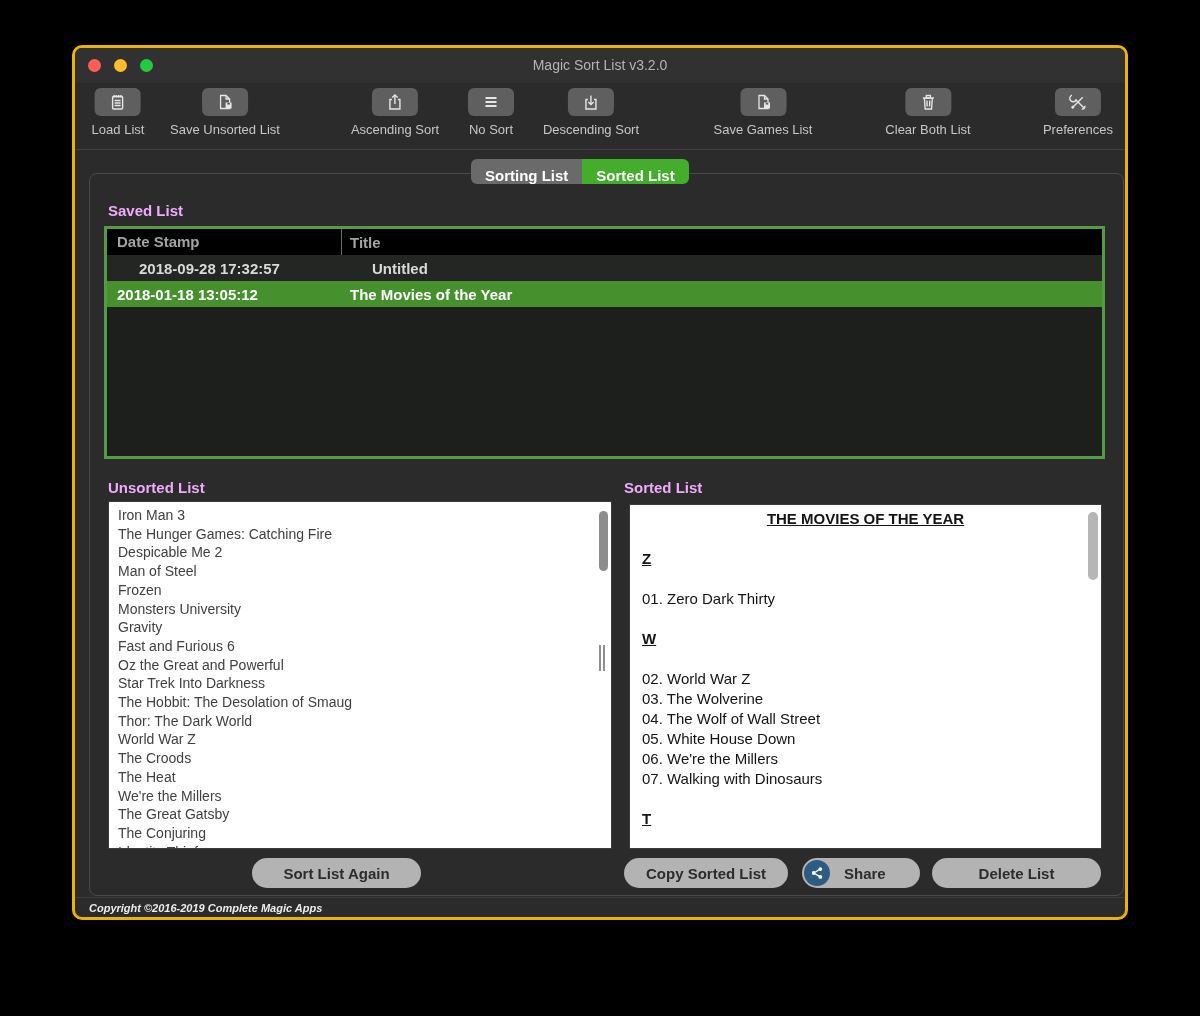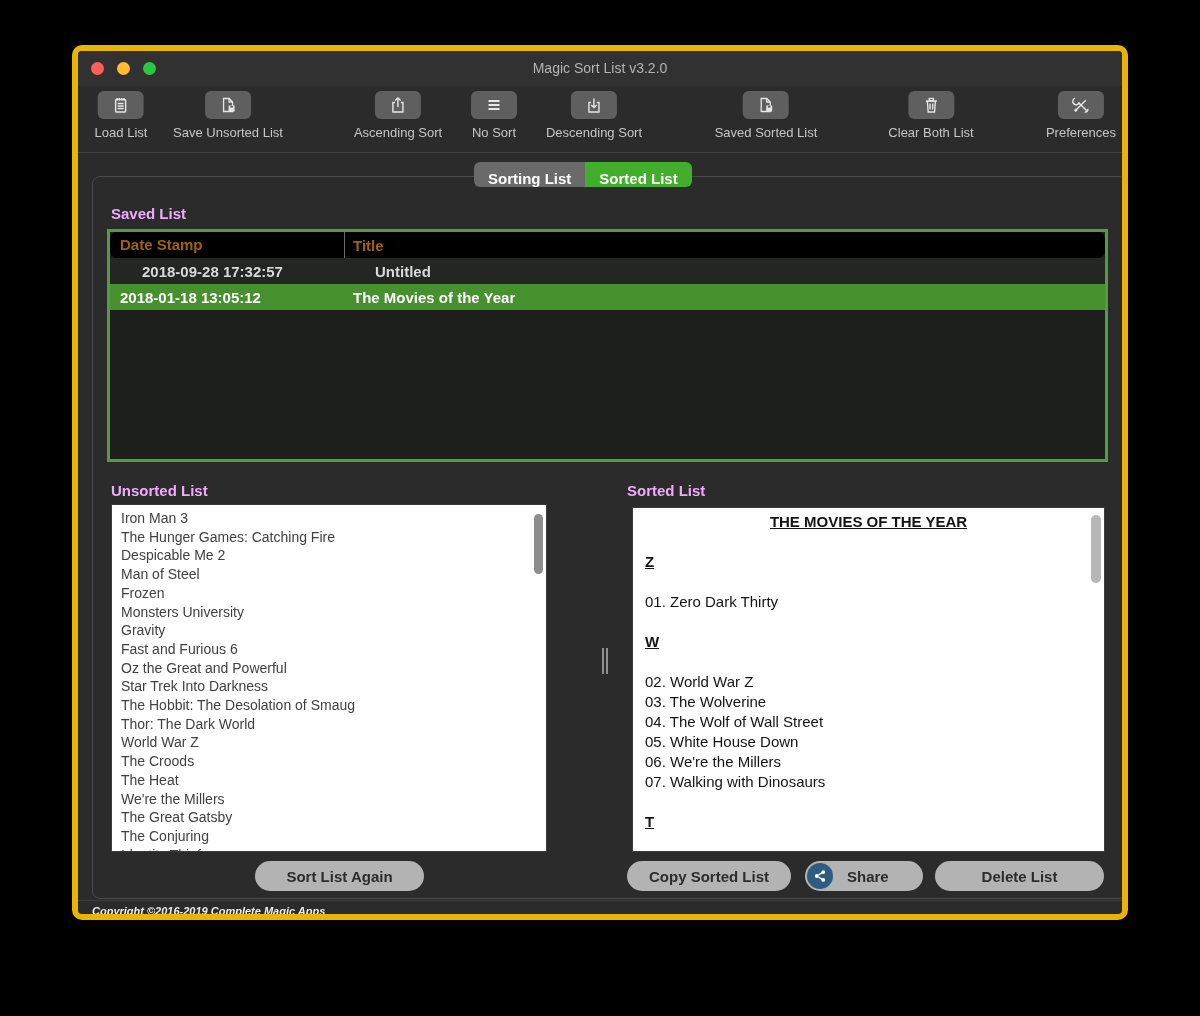--- a/index.html
+++ b/index.html
@@ -1,20 +1,20 @@
 <!DOCTYPE html>
 <html><head>
 <meta charset="utf-8">
 <style>
   * { margin:0; padding:0; box-sizing:border-box; }
   html,body { width:1200px; height:1016px; background:#000; font-family:"Liberation Sans", sans-serif; overflow:hidden; }
   .stage { position:absolute; width:1200px; height:1016px; background:#000; }
 
   .window { position:absolute; left:72px; top:45px; width:1056px; height:875px;
-            background:#2b2b2b; border-radius:10px; border:6px solid #eab308; overflow:hidden; }
+            background:#2b2b2b; border-radius:10px; border:3px solid #eab308; overflow:hidden; }
 
   
   .titlebar { position:relative; height:35px; background:#313131; }
   .lights { position:absolute; left:13px; top:11px; display:flex; gap:13px; }
   .light { width:13px; height:13px; border-radius:50%; }
   .title { text-align:center; line-height:35px; font-size:14px; color:#b4b4b4; }
 
   
   .toolbar { position:relative; height:67px; border-bottom:1px solid #404040; }
   .tb-item { position:absolute; top:5px; display:flex; flex-direction:column; align-items:center; transform:translateX(-50%); cursor:default; }
@@ -33,28 +33,28 @@
               border:1px solid #4a4a4a; border-radius:8px; background:#2b2b2b; }
 
   .section-label { position:absolute; font-size:15px; font-weight:bold; color:#f0abfc; }
 
   
   .saved-box { position:absolute; left:14px; top:52px; width:1001px; height:233px;
                border:3px solid #569b44; background:#1d1f1d; }
   .srow { display:flex; height:26px; align-items:center; font-size:15px; font-weight:bold; }
   .scol1 { width:235px; padding-left:10px; flex:none; }
   .scol2 { flex:1; padding-left:8px; }
-  .saved-head { background:#000; color:#a16207;border-radius:7px; }
+  .saved-head { background:#000; color:#a3a3a3; }
   .saved-head .scol1 { border-right:1px solid #6a6a6a; height:26px; line-height:26px; }
   .row-normal { background:#242624; color:#d9d9d9;padding-left:22px; }
   .row-selected { background:#46902e; color:#fff; }
 
   
   .white-box { position:absolute; background:#fff; border:1px solid #3c3c3c; overflow:hidden; }
-  .unsorted-box { left:18px; top:327px; width:436px; height:348px; padding:4px 0 0 9px;
+  .unsorted-box { left:18px; top:327px; width:504px; height:348px; padding:4px 0 0 9px;
                   font-size:14px; color:#414141; line-height:18.7px; }
   .sorted-box { left:539px; top:330px; width:473px; height:345px; padding:4px 12px 0 12px;
                 font-size:15px; color:#141414; line-height:20px; }
   .s-line { line-height:20px; white-space:nowrap; }
   .s-title { text-align:center; font-weight:bold; text-decoration:underline; margin-bottom:20px; }
   .s-letter { font-weight:bold; text-decoration:underline; margin:20px 0; }
 
   .thumb { position:absolute; border-radius:5px; }
   .thumb-unsorted { right:3px; top:9px; width:9px; height:60px; background:#8d8d8d; }
   .thumb-sorted { right:3px; top:7px; width:10px; height:68px; background:#b6b6b6; }
@@ -159,21 +159,21 @@
 
       <div class="tb-item" style="left:688px">
         <span class="tb-btn tb-icon">
           <svg width="20" height="20" viewBox="0 0 20 20" fill="none" stroke="#e6e6e6" stroke-width="1.3">
             <path d="M5.5 3.5 H11 L14.5 7 V16.5 H5.5 Z"></path>
               <path d="M11 3.5 V7 H14.5"></path>
             <rect x="10.5" y="10.5" width="6" height="6" fill="#e6e6e6" stroke="none"></rect>
             <rect x="12.2" y="10.8" width="2.6" height="1.8" fill="#5f5f5f" stroke="none"></rect>
           </svg>
         </span>
-        <span class="tb-label">Saved Sorted List</span>
+        <span class="tb-label">Save Games List</span>
       </div>
 
       <div class="tb-item" style="left:853px">
         <span class="tb-btn tb-icon">
           <svg width="20" height="20" viewBox="0 0 20 20" fill="none" stroke="#e6e6e6" stroke-width="1.4">
             <line x1="4.5" y1="6" x2="15.5" y2="6"></line>
             <rect x="8" y="3.5" width="4" height="2.5"></rect>
             <path d="M6 6 L6.8 17 H13.2 L14 6"></path>
             <line x1="8.6" y1="8.5" x2="8.8" y2="14.5"></line>
               <line x1="11.4" y1="8.5" x2="11.2" y2="14.5"></line>

